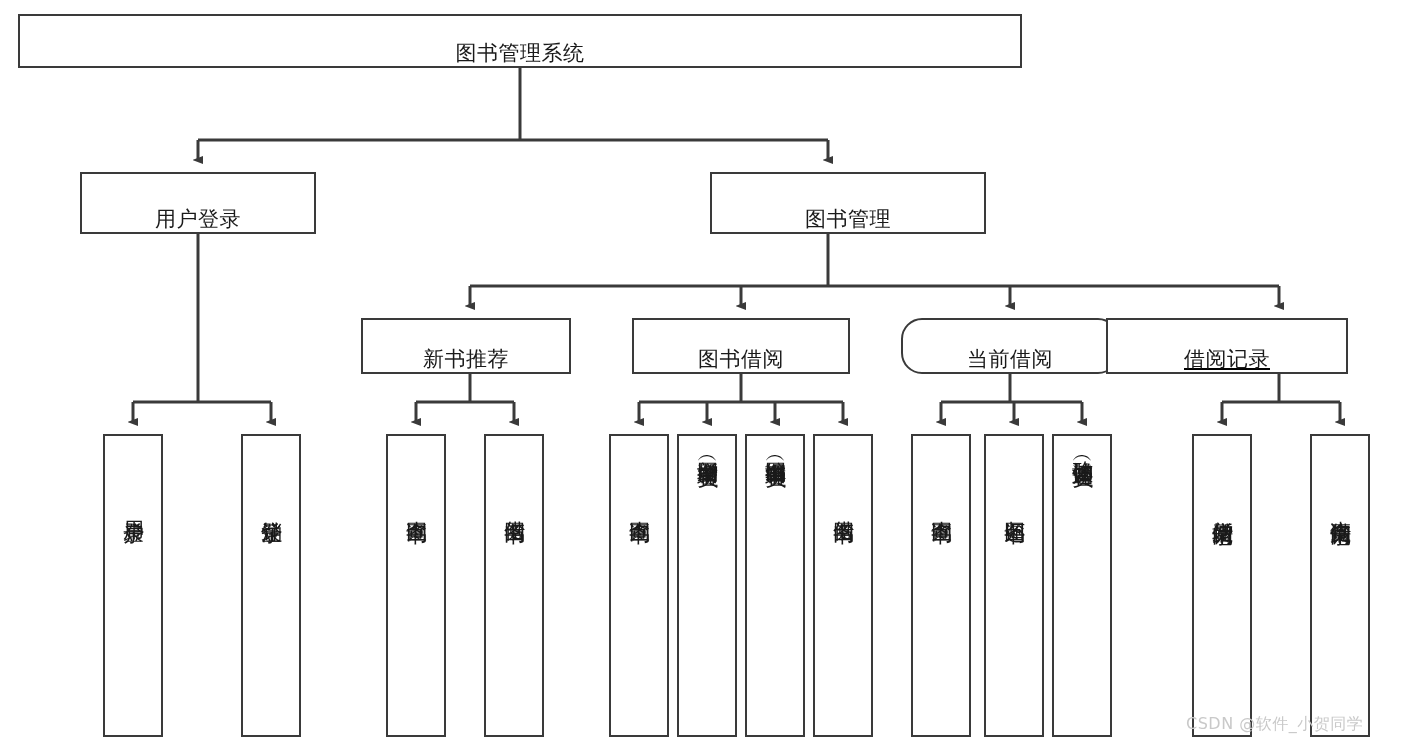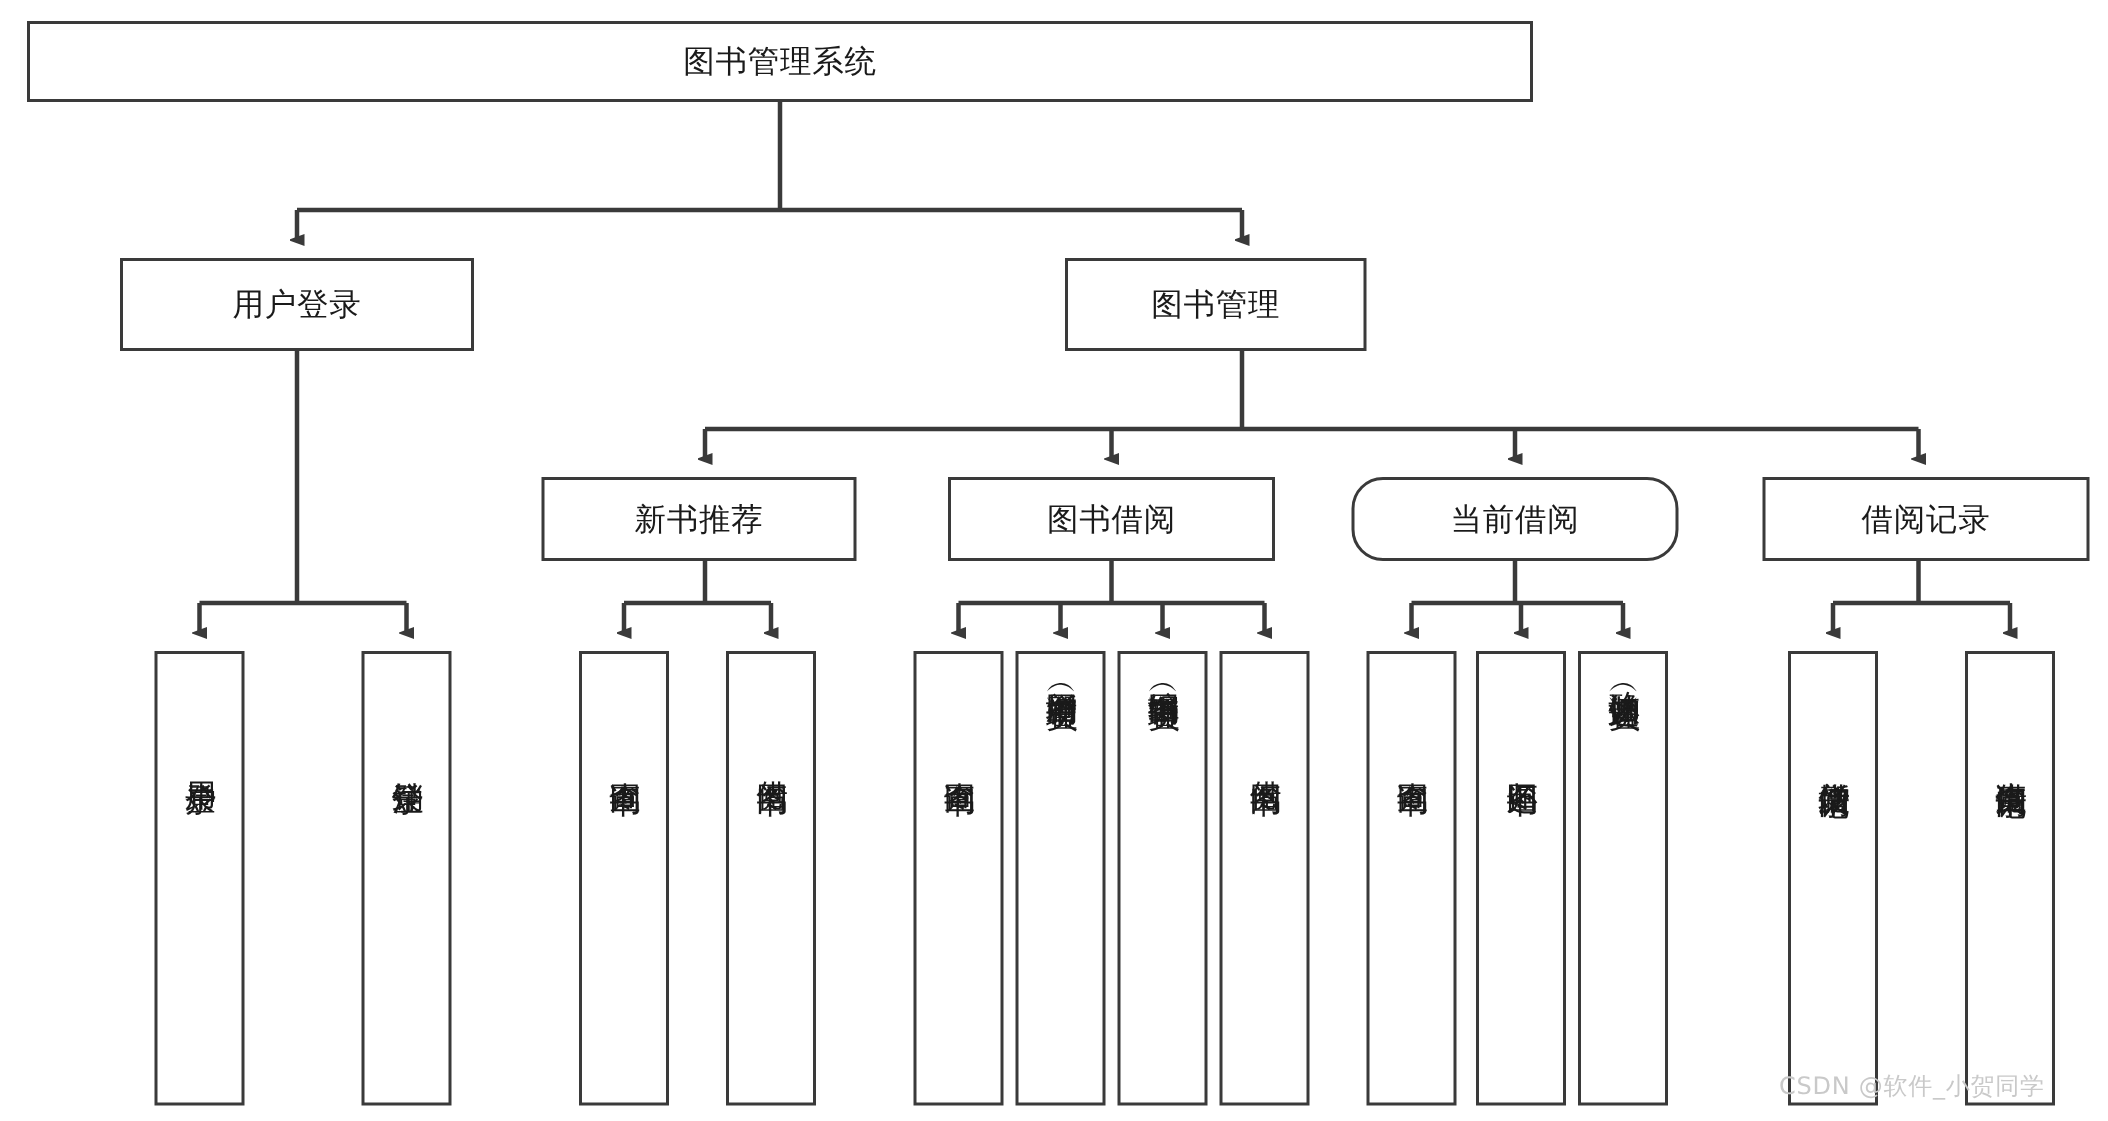--- a/index.html
+++ b/index.html
@@ -24,21 +24,21 @@
     width: 1405px;
     height: 747px;
     pointer-events: none;
   }
   .node {
     position: absolute;
     box-sizing: border-box;
     background: #ffffff;
     border: 2px solid #3a3a3a;
     display: flex;
-    align-items: center;
+    align-items: flex-end;
     justify-content: center;
     z-index: 2;
   }
   .node.root {
     border-width: 2px;
   }
   .node .label {
     color: #1a1a1a;
     font-size: 21px;
     line-height: 1.25;
@@ -117,33 +117,33 @@
         <path d="M1340,402 L1340,422" marker-end="url(#arrow)"></path>
       </g>
   </svg>
   <div id="nodes-layer">
       <div class="node root" style="left: 18px; top: 14px; width: 1004px; height: 54px;">
         <span class="label">图书管理系统</span>
       </div>
       <div class="node" style="left: 80px; top: 172px; width: 236px; height: 62px;">
         <span class="label">用户登录</span>
       </div>
-      <div class="node" style="left: 710px; top: 172px; width: 201px; height: 62px;">
+      <div class="node" style="left: 710px; top: 172px; width: 276px; height: 62px;">
         <span class="label">图书管理</span>
       </div>
       <div class="node" style="left: 361px; top: 318px; width: 210px; height: 56px;">
         <span class="label">新书推荐</span>
       </div>
       <div class="node" style="left: 632px; top: 318px; width: 218px; height: 56px;">
         <span class="label">图书借阅</span>
       </div>
       <div class="node" style="left: 901px; top: 318px; width: 218px; height: 56px; border-radius: 21px;">
         <span class="label">当前借阅</span>
       </div>
-      <div class="node" style="left: 1175px; top: 318px; width: 218px; height: 56px;">
+      <div class="node" style="left: 1106px; top: 318px; width: 242px; height: 56px; text-decoration: underline;">
         <span class="label">借阅记录</span>
       </div>
       <div class="node leaf mid" style="left: 103px; top: 434px; width: 60px; height: 303px;">
         <span class="label">用户登录</span>
       </div>
       <div class="node leaf mid" style="left: 241px; top: 434px; width: 60px; height: 303px;">
         <span class="label">注销登录</span>
       </div>
       <div class="node leaf mid" style="left: 386px; top: 434px; width: 60px; height: 303px;">
         <span class="label">查询图书</span>

